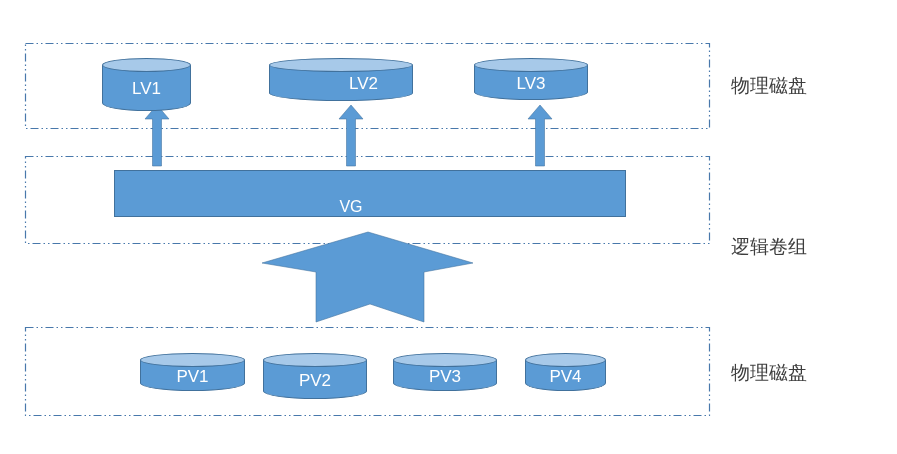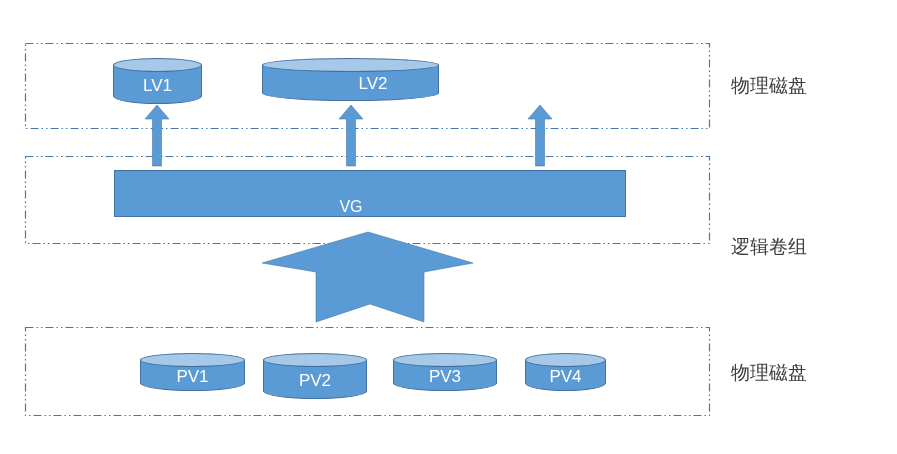--- a/index.html
+++ b/index.html
@@ -63,32 +63,37 @@
     <rect class="layer-box" x="25.5" y="156.5" width="684" height="87"></rect>
     <rect class="layer-box" x="25.5" y="327.5" width="684" height="88"></rect>
 
     <polygon class="arrow-shape" points="157,105 169,119 161.5,119 161.5,166 152.5,166 152.5,119 145,119"></polygon>
     <polygon class="arrow-shape" points="351,105 363,119 355.5,119 355.5,166 346.5,166 346.5,119 339,119"></polygon>
     <polygon class="arrow-shape" points="540,105 552,119 544.5,119 544.5,166 535.5,166 535.5,119 528,119"></polygon>
 
     <polygon class="arrow-shape" points="368,232 473,263 424,272 424,322 370,304 316,322 316,272 262,263"></polygon>
   </svg>
 
-  <div class="cyl" style="left:113px;top:58px;width:89px;height:46px;">
+  <div class="cyl" style="left:102px;top:58px;width:89px;height:53px;">
     <div class="cyl-body"></div>
     <div class="cyl-top"></div>
     <div class="cyl-label">LV1</div>
   </div>
 
-  <div class="cyl" style="left:262px;top:58px;width:177px;height:43px;">
+  <div class="cyl" style="left:269px;top:58px;width:144px;height:43px;">
     <div class="cyl-body"></div>
     <div class="cyl-top"></div>
     <div class="cyl-label label-shift-right">LV2</div>
   </div>
 
+  <div class="cyl" style="left:474px;top:58px;width:114px;height:42px;">
+    <div class="cyl-body"></div>
+    <div class="cyl-top"></div>
+    <div class="cyl-label">LV3</div>
+  </div>
 
   <div class="vg-rect">
     <span>VG</span>
   </div>
 
   <div class="cyl" style="left:140px;top:353px;width:105px;height:38px;">
     <div class="cyl-body"></div>
     <div class="cyl-top"></div>
     <div class="cyl-label">PV1</div>
   </div>

